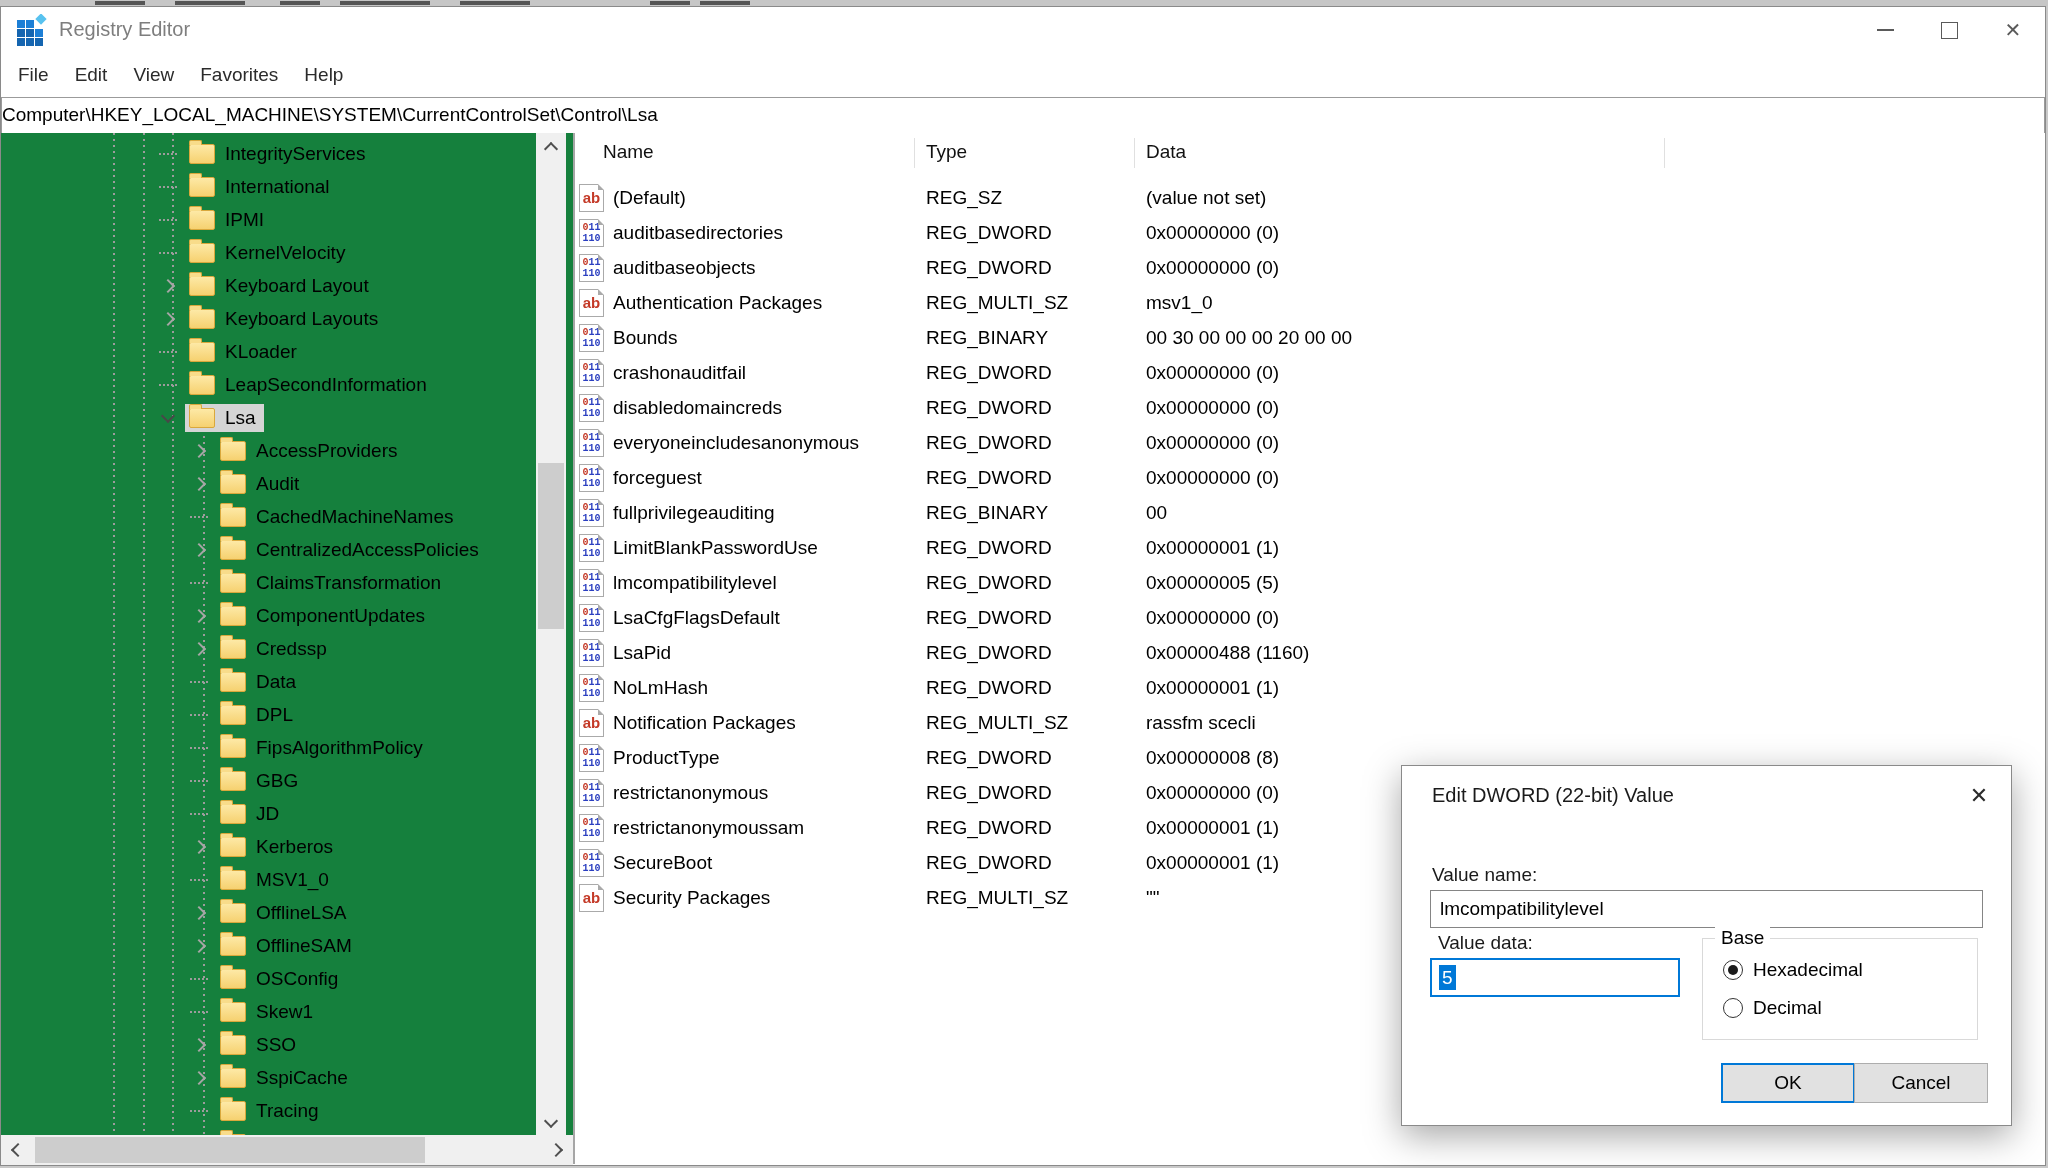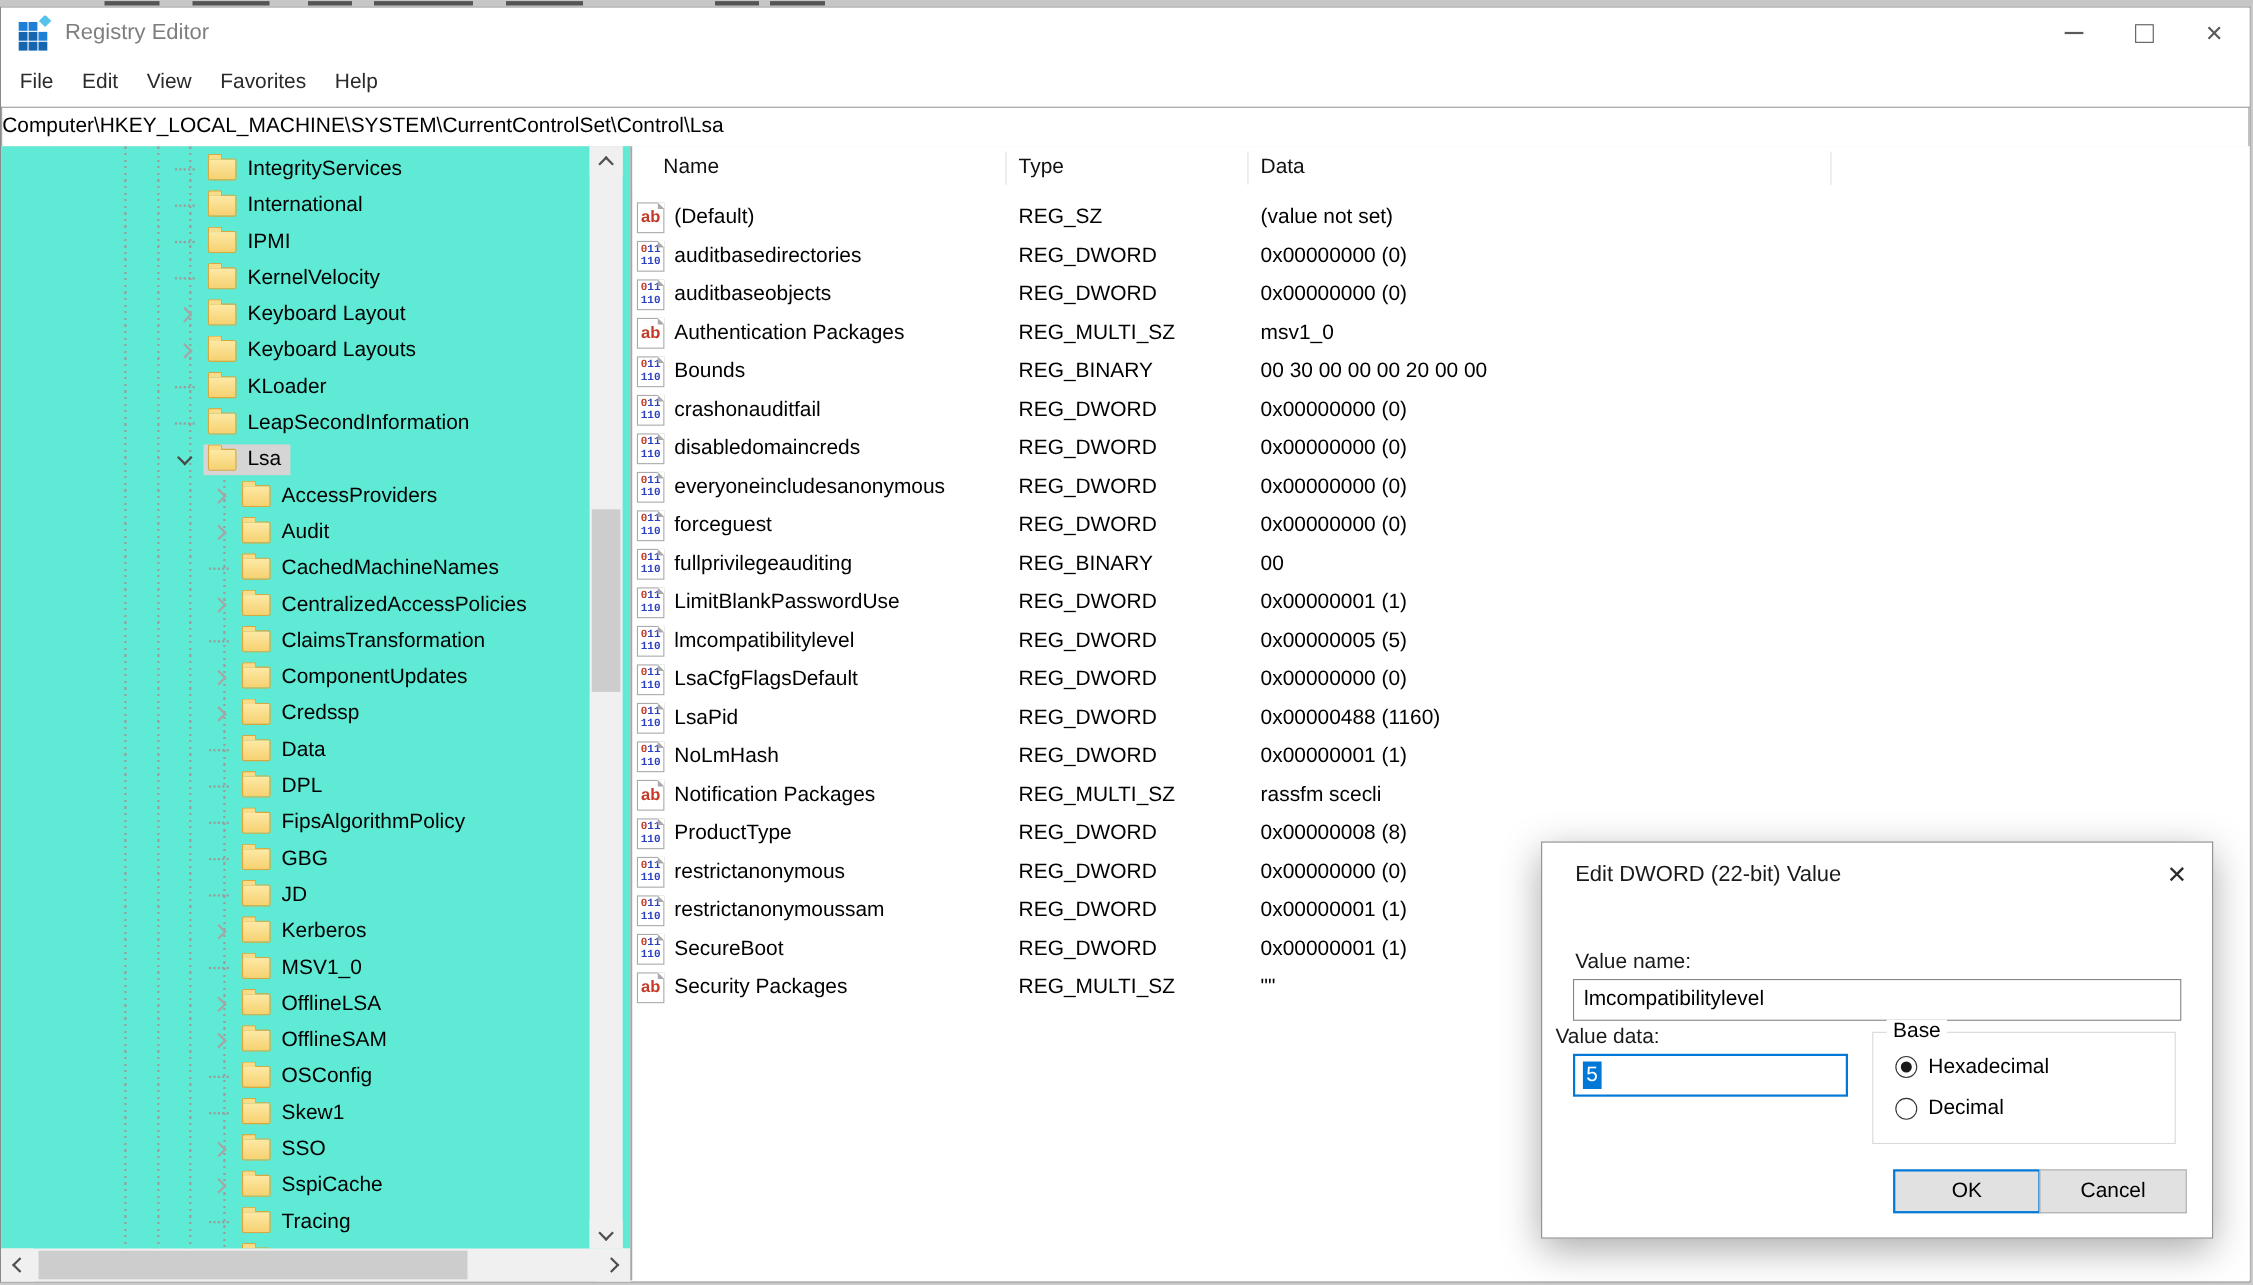--- a/index.html
+++ b/index.html
@@ -27,21 +27,21 @@
   .menubar{position:absolute;top:46px;left:0;right:0;height:44px;background:#fff;display:flex;align-items:center;padding-left:4px;}
   .menu-item{font-size:19px;color:#2b2b2b;padding:0 13px;line-height:44px;}
 
   .addressbar{position:absolute;top:90px;left:0;right:0;height:38px;box-sizing:border-box;
               border:1px solid #9b9b9b;border-bottom:2px solid #848484;background:#fff;
               font-size:19px;line-height:34px;white-space:nowrap;}
 
   .main{position:absolute;top:126px;left:0;right:0;bottom:1px;background:#fff;}
 
   
-  .tree-pane{position:absolute;left:0;top:0;width:572px;bottom:0;background:#5eead4;}
+  .tree-pane{position:absolute;left:0;top:0;width:572px;bottom:0;background:#15803d;}
   .pane-divider{position:absolute;left:572px;top:0;bottom:0;width:2px;background:#a6a6a6;}
   .tree-viewport{position:absolute;left:0;top:0;width:535px;height:1002px;overflow:hidden;}
   .guide{position:absolute;top:0;bottom:0;width:2px;
          background-image:repeating-linear-gradient(to bottom,#9c9c9c 0 2px,transparent 2px 6px);}
   .g1{left:112px}.g2{left:142px}.g3{left:171px}.g4{left:202px;top:303px;}
   .tree-items{position:absolute;left:0;top:4px;right:0;}
   .tree-row{display:flex;align-items:center;height:33px;font-size:19px;white-space:nowrap;}
   .tree-row.level-1{padding-left:158px;}
   .tree-row.level-2{padding-left:189px;}
   .chev{width:20px;height:20px;flex:0 0 20px;margin-right:6px;position:relative;}
@@ -98,21 +98,21 @@
   .cname{left:38px}.ctype{left:351px}.cdata{left:571px}
 
   
   .dialog{position:absolute;left:1401px;top:765px;width:611px;height:361px;background:#fff;
           border:1px solid #8a8a8a;box-sizing:border-box;box-shadow:0 10px 34px rgba(0,0,0,.35);}
   .dlg-title{position:absolute;left:30px;top:18px;font-size:20px;color:#1a1a1a;}
   .dlg-close{position:absolute;right:10px;top:12px;width:44px;height:36px;display:flex;
              align-items:center;justify-content:center;font-size:22px;color:#2b2b2b;}
   .dlg-label{position:absolute;font-size:19px;color:#1a1a1a;}
   .lbl-name{left:30px;top:98px;}
-  .lbl-data{left:12px;top:166px;}
+  .lbl-data{left:36px;top:166px;}
   .dlg-input-name{position:absolute;left:28px;top:124px;width:553px;height:38px;box-sizing:border-box;
              border:1px solid #858585;font-size:19px;line-height:36px;padding-left:9px;background:#fff;}
   .dlg-input-data{position:absolute;left:28px;top:192px;width:250px;height:39px;box-sizing:border-box;
              border:2px solid #0078d7;font-size:19px;line-height:35px;padding-left:7px;background:#fff;}
   .sel-text{background:#0078d7;color:#fff;padding:2px 3px;}
   .base-group{position:absolute;left:300px;top:172px;width:276px;height:102px;box-sizing:border-box;
              border:1px solid #d9d9d9;}
   .base-legend{position:absolute;left:12px;top:-12px;background:#fff;padding:0 6px;font-size:19px;}
   .radio-row{position:absolute;left:20px;display:flex;align-items:center;font-size:19px;}
   .rr-hex{top:20px;}

